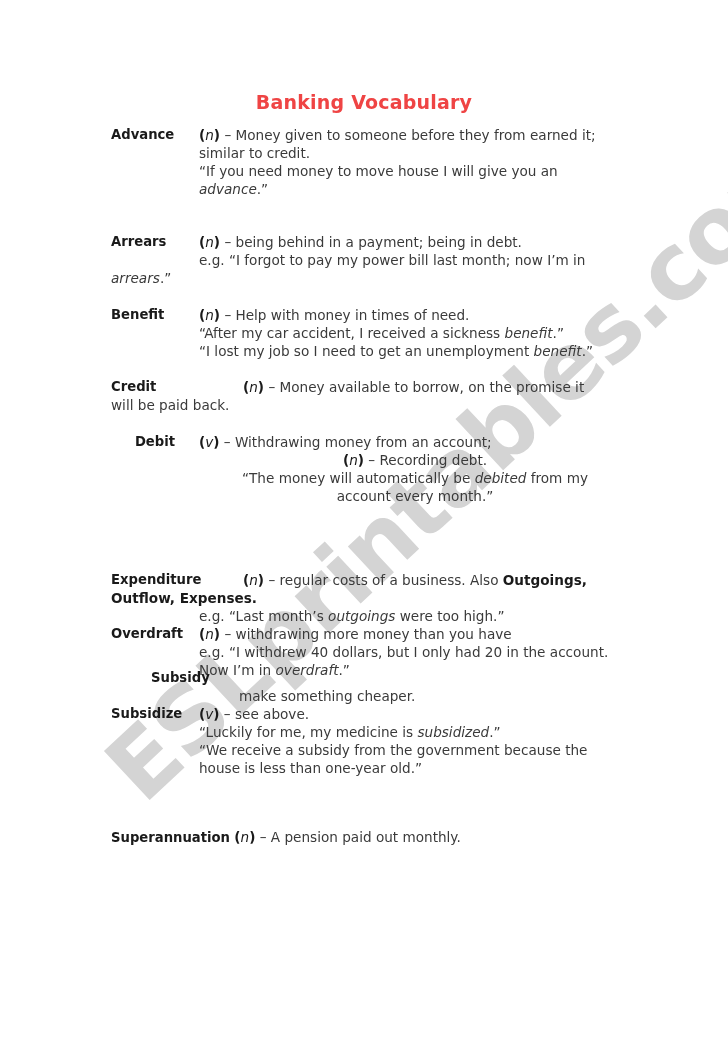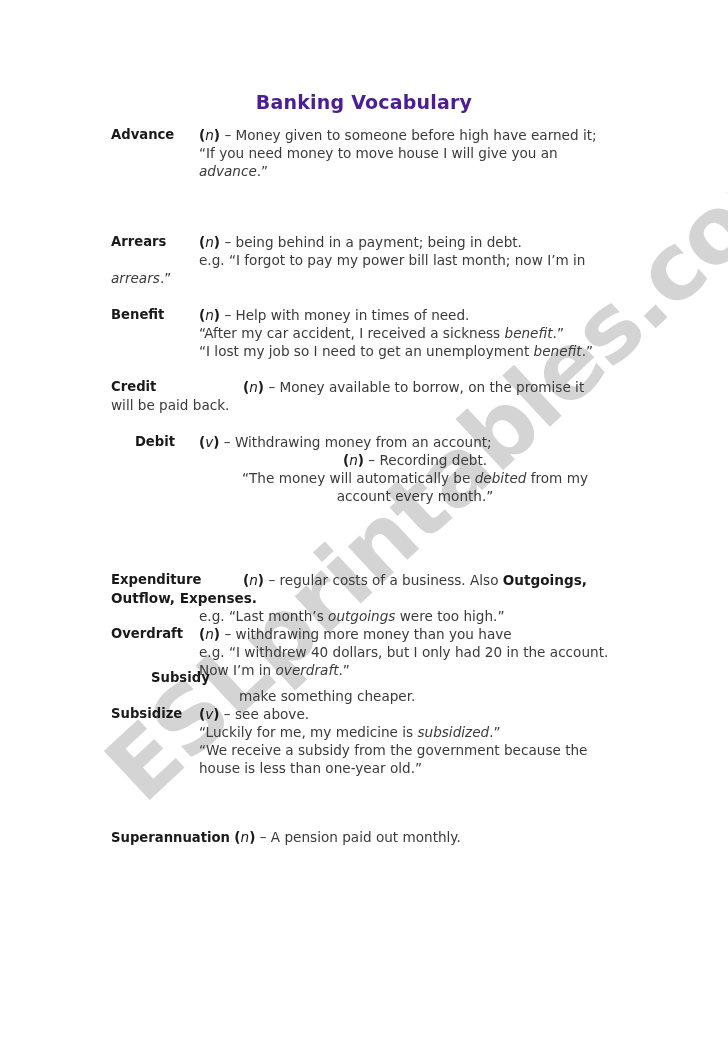--- a/index.html
+++ b/index.html
@@ -11,21 +11,21 @@
     position: absolute; left: 20px; top: 470px;
     width: 760px; text-align: center;
     transform: rotate(-43deg); transform-origin: center center;
     font-family: "DejaVu Sans", sans-serif; font-weight: bold;
     font-size: 92px; letter-spacing: -2px; color: #d4d4d4;
     white-space: nowrap; z-index: 0; pointer-events: none;
   }
   .page { position: absolute; left: 0; top: 0; width: 728px; height: 1037px; z-index: 1; }
   .title {
     position: absolute; top: 91px; left: 0; width: 728px; text-align: center;
-    font-size: 19px; font-weight: bold; color: #4c1d95; letter-spacing: 0.2px;
+    font-size: 19px; font-weight: bold; color: #ef4444; letter-spacing: 0.2px;
   }
   .entry { position: absolute; left: 111px; width: 520px; font-size: 13.6px; line-height: 18px; }
   .term { font-weight: bold; color: #1a1a1a; font-size: 13.2px; }
   .pos { font-weight: bold; color: #1a1a1a; }
   .pos i { font-weight: normal; font-style: italic; }
   .def { color: #3a3a3a; }
   .line { white-space: nowrap; }
   .row { display: flex; }
   .row .term { width: 88px; flex: none; }
   .block { padding-left: 88px; }
@@ -37,22 +37,23 @@
 
 <div class="watermark">ESLprintables.com</div>
 
 <div class="page">
 
   <div class="title">Banking Vocabulary</div>
 
   <div class="entry" style="top:126px;">
     <div class="row">
       <span class="term">Advance</span>
-      <span class="line"><span class="pos">(<i>n</i>)</span> <span class="def">– Money given to someone before high have earned it;</span></span>
+      <span class="line"><span class="pos">(<i>n</i>)</span> <span class="def">– Money given to someone before they from earned it;</span></span>
     </div>
+    <div class="block def line">similar to credit.</div>
     <div class="block def line">“If you need money to move house I will give you an</div>
     <div class="block def line"><em>advance</em><span>.”</span></div>
   </div>
 
   <div class="entry" style="top:233px;">
     <div class="row">
       <span class="term">Arrears</span>
       <span class="line"><span class="pos">(<i>n</i>)</span> <span class="def">– being behind in a payment; being in debt.</span></span>
     </div>
     <div class="block def line">e.g. “I forgot to pay my power bill last month; now I’m in</div>

